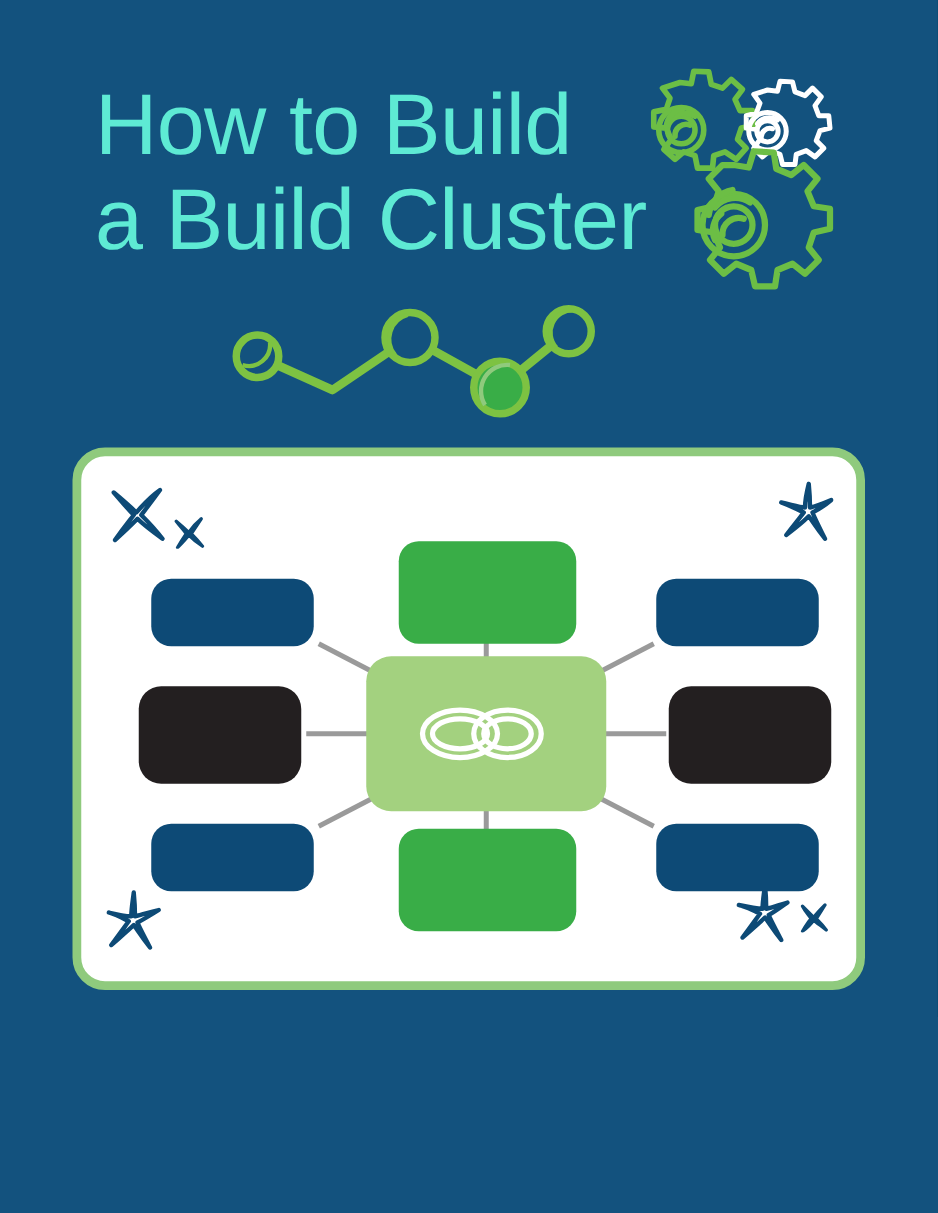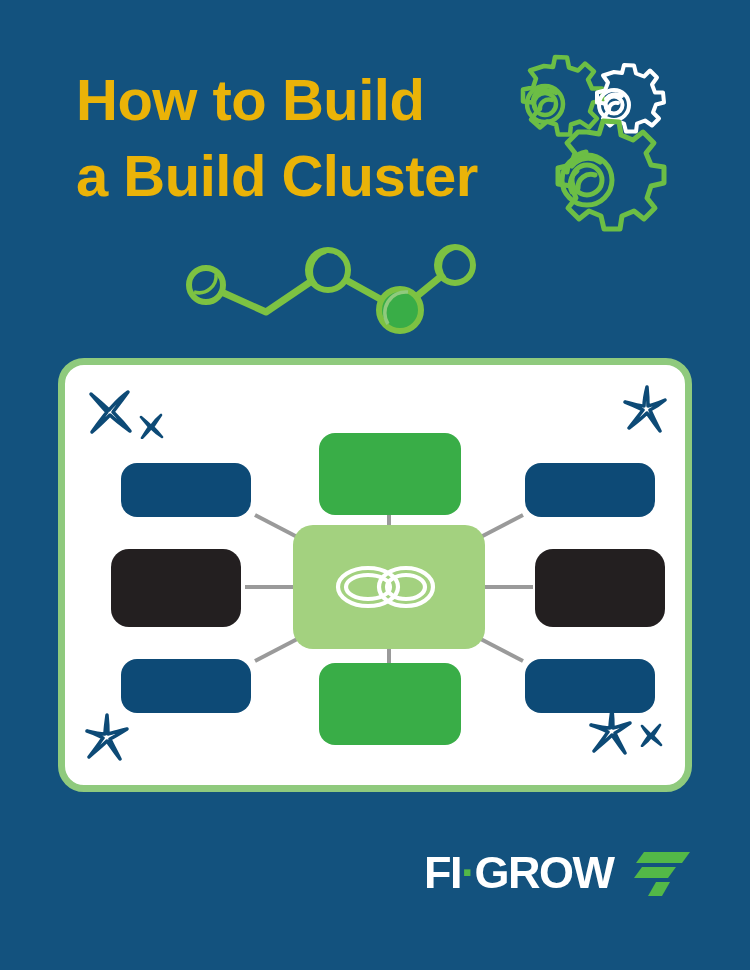--- a/index.html
+++ b/index.html
@@ -18,24 +18,24 @@
   }
 
   
   .title-block {
     position: absolute;
     left: 76px;
     top: 62px;
     width: 440px;
   }
   .title-line {
-    color: #eab308;
+    color: #5eead4;
     font-family: "Liberation Sans", sans-serif;
-    font-weight: bold;
-    font-size: 58px;
+    font-weight: normal;
+    font-size: 69px;
     line-height: 76px;
     letter-spacing: -0.5px;
     white-space: nowrap;
   }
 
   
   .gears {
     position: absolute;
     left: 492px;
     top: 52px;
@@ -255,24 +255,14 @@
 
           <rect x="460" y="98" width="130" height="54" rx="16" ry="16" fill="#0d4a76"></rect>
           <rect x="470" y="184" width="130" height="78" rx="18" ry="18" fill="#231f20"></rect>
           <rect x="460" y="294" width="130" height="54" rx="16" ry="16" fill="#0d4a76"></rect>
         </svg>
       </div>
 
     </div>
   </div>
 
-  <div class="logo">
-    <div class="logo-wordmark"><span>FI</span><span class="logo-dot">·</span><span>GROW</span></div>
-    <div class="logo-mark">
-      <svg width="56" height="44" viewBox="0 0 56 44" xmlns="http://www.w3.org/2000/svg">
-        <path d="M10 0 H56 L48 11 H2 Z" fill="#53b847"></path>
-        <path d="M8 15 H42 L34 26 H0 Z" fill="#53b847"></path>
-        <path d="M22 30 H36 L28 44 H14 Z" fill="#53b847"></path>
-      </svg>
-    </div>
-  </div>
 
 </div>
 
 </body></html>

